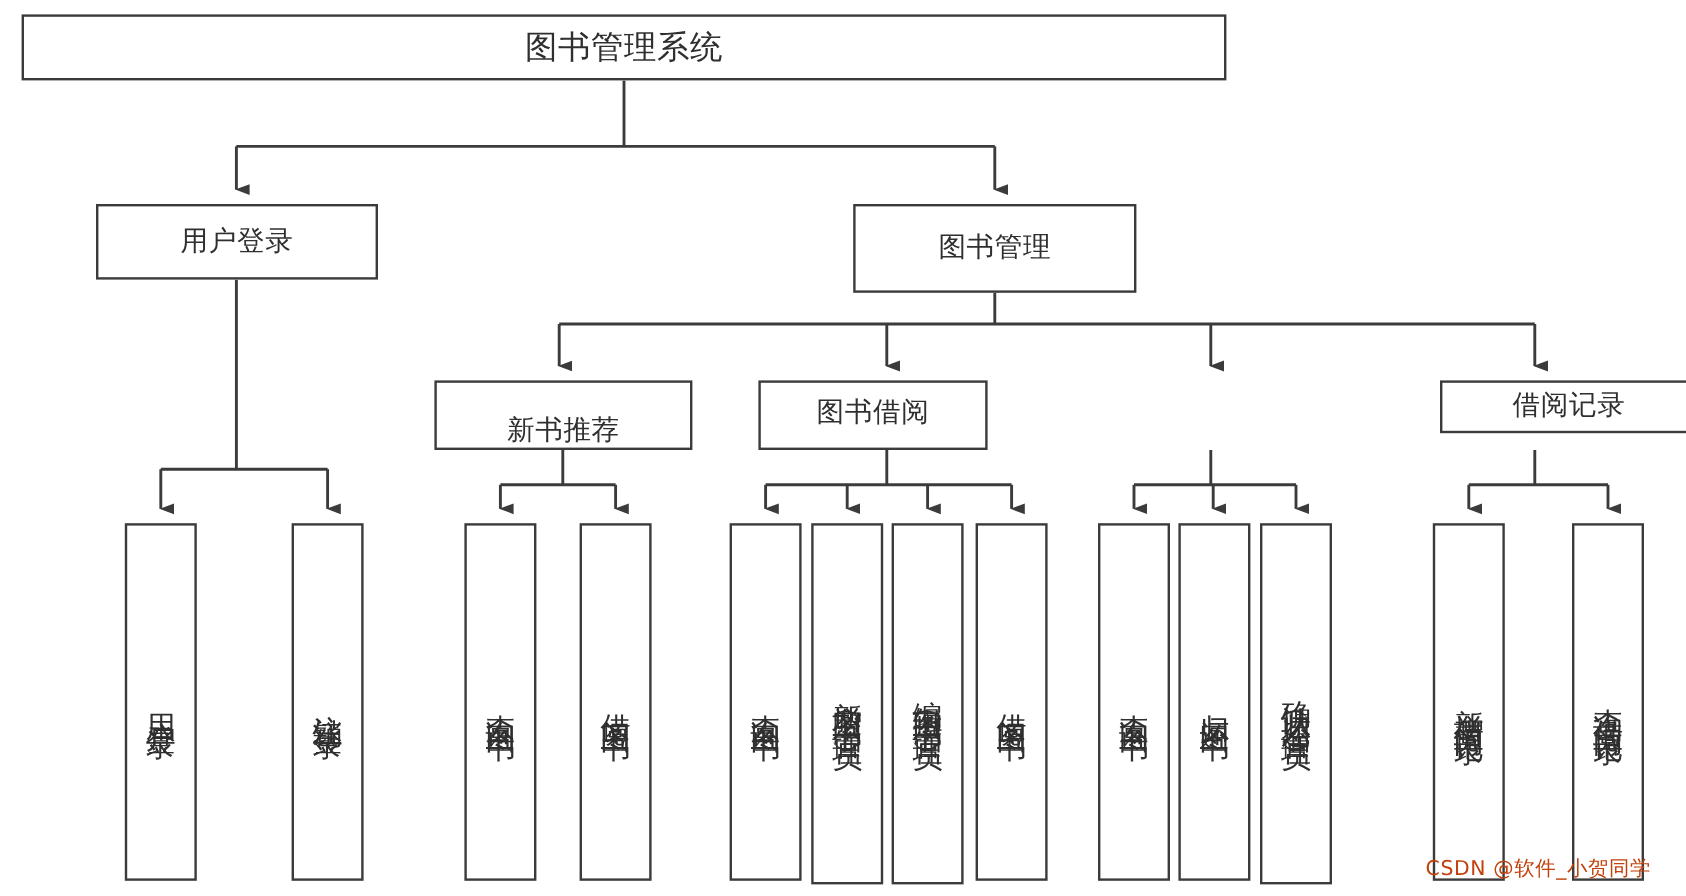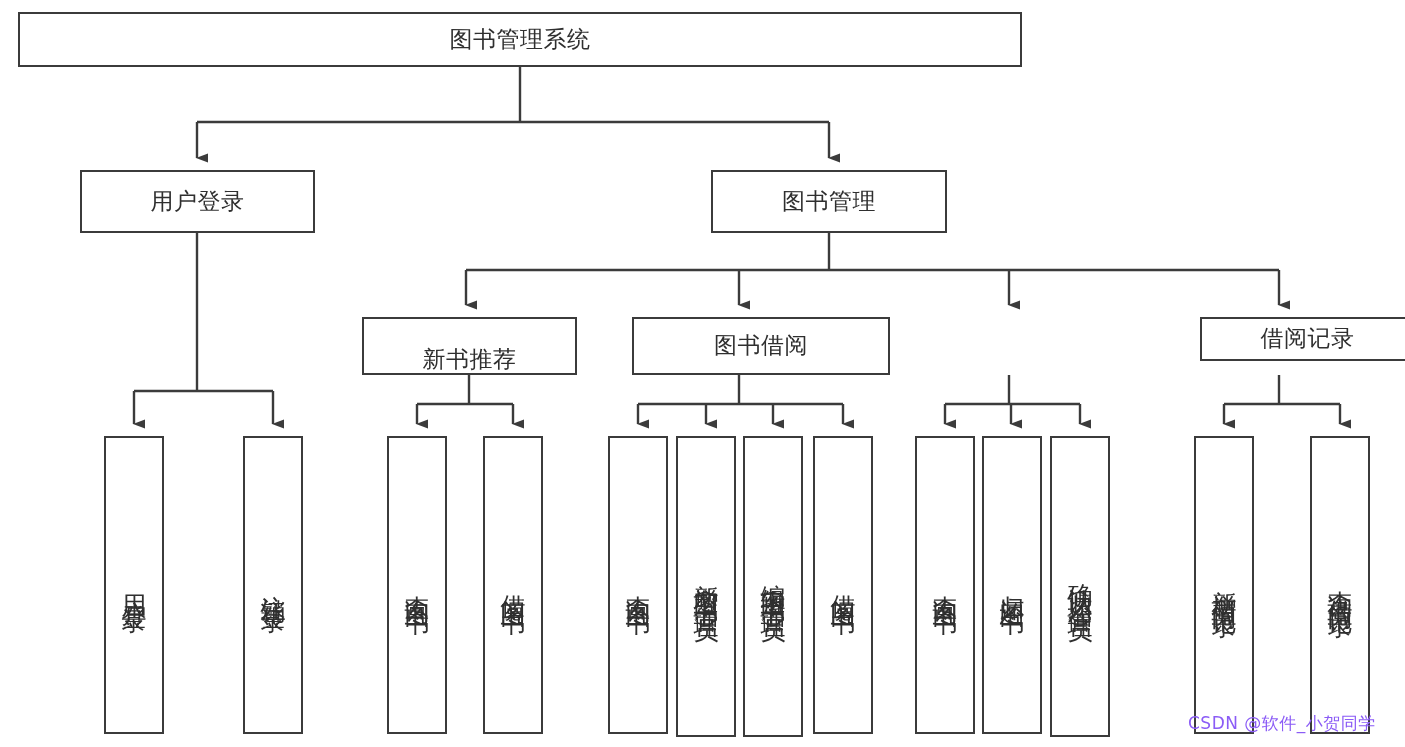--- a/index.html
+++ b/index.html
@@ -41,39 +41,39 @@
     color: #2f2f2f;
     text-align: center;
     line-height: 1.18;
     white-space: pre;
   }
   .node.horiz .label {
     font-size: 23px;
     letter-spacing: 0.5px;
   }
   .node.root .label {
-    font-size: 23px;
+    font-size: 27px;
   }
   .node.vert {
     align-items: center;
     justify-content: center;
   }
   .node.vert .label {
     writing-mode: vertical-rl;
     text-orientation: upright;
     font-size: 25px;
     letter-spacing: 5px;
     line-height: 1;
   }
   #watermark {
     position: absolute;
     left: 1188px;
     top: 712px;
     font-size: 17px;
-    color: #8b5cf6;
+    color: #c2410c;
     letter-spacing: 0.5px;
     white-space: nowrap;
     pointer-events: none;
   }
 </style>
 </head>
 <body>
 
 <div id="canvas">
 
@@ -128,29 +128,29 @@
   </svg>
 
   <div class="node root horiz" style="left:18px; top:12px; width:1004px; height:55px;">
     <span class="label">图书管理系统</span>
   </div>
 
   <div class="node horiz" style="left:80px; top:170px; width:235px; height:63px;">
     <span class="label">用户登录</span>
   </div>
 
-  <div class="node horiz" style="left:711px; top:170px; width:236px; height:63px;">
+  <div class="node horiz" style="left:711px; top:170px; width:236px; height:74px;">
     <span class="label">图书管理</span>
   </div>
 
   <div class="node horiz" style="left:362px; top:317px; width:215px; height:58px;align-items:flex-end;">
     <span class="label">新书推荐</span>
   </div>
 
-  <div class="node horiz" style="left:632px; top:317px; width:258px; height:58px;">
+  <div class="node horiz" style="left:632px; top:317px; width:191px; height:58px;font-family:Liberation Mono, monospace;">
     <span class="label">图书借阅</span>
   </div>
 
 
   <div class="node horiz" style="left:1200px; top:317px; width:215px; height:44px;">
     <span class="label">借阅记录</span>
   </div>
 
   <div class="node vert" style="left:104px; top:436px; width:60px; height:298px;">
     <span class="label">用户登录</span>

